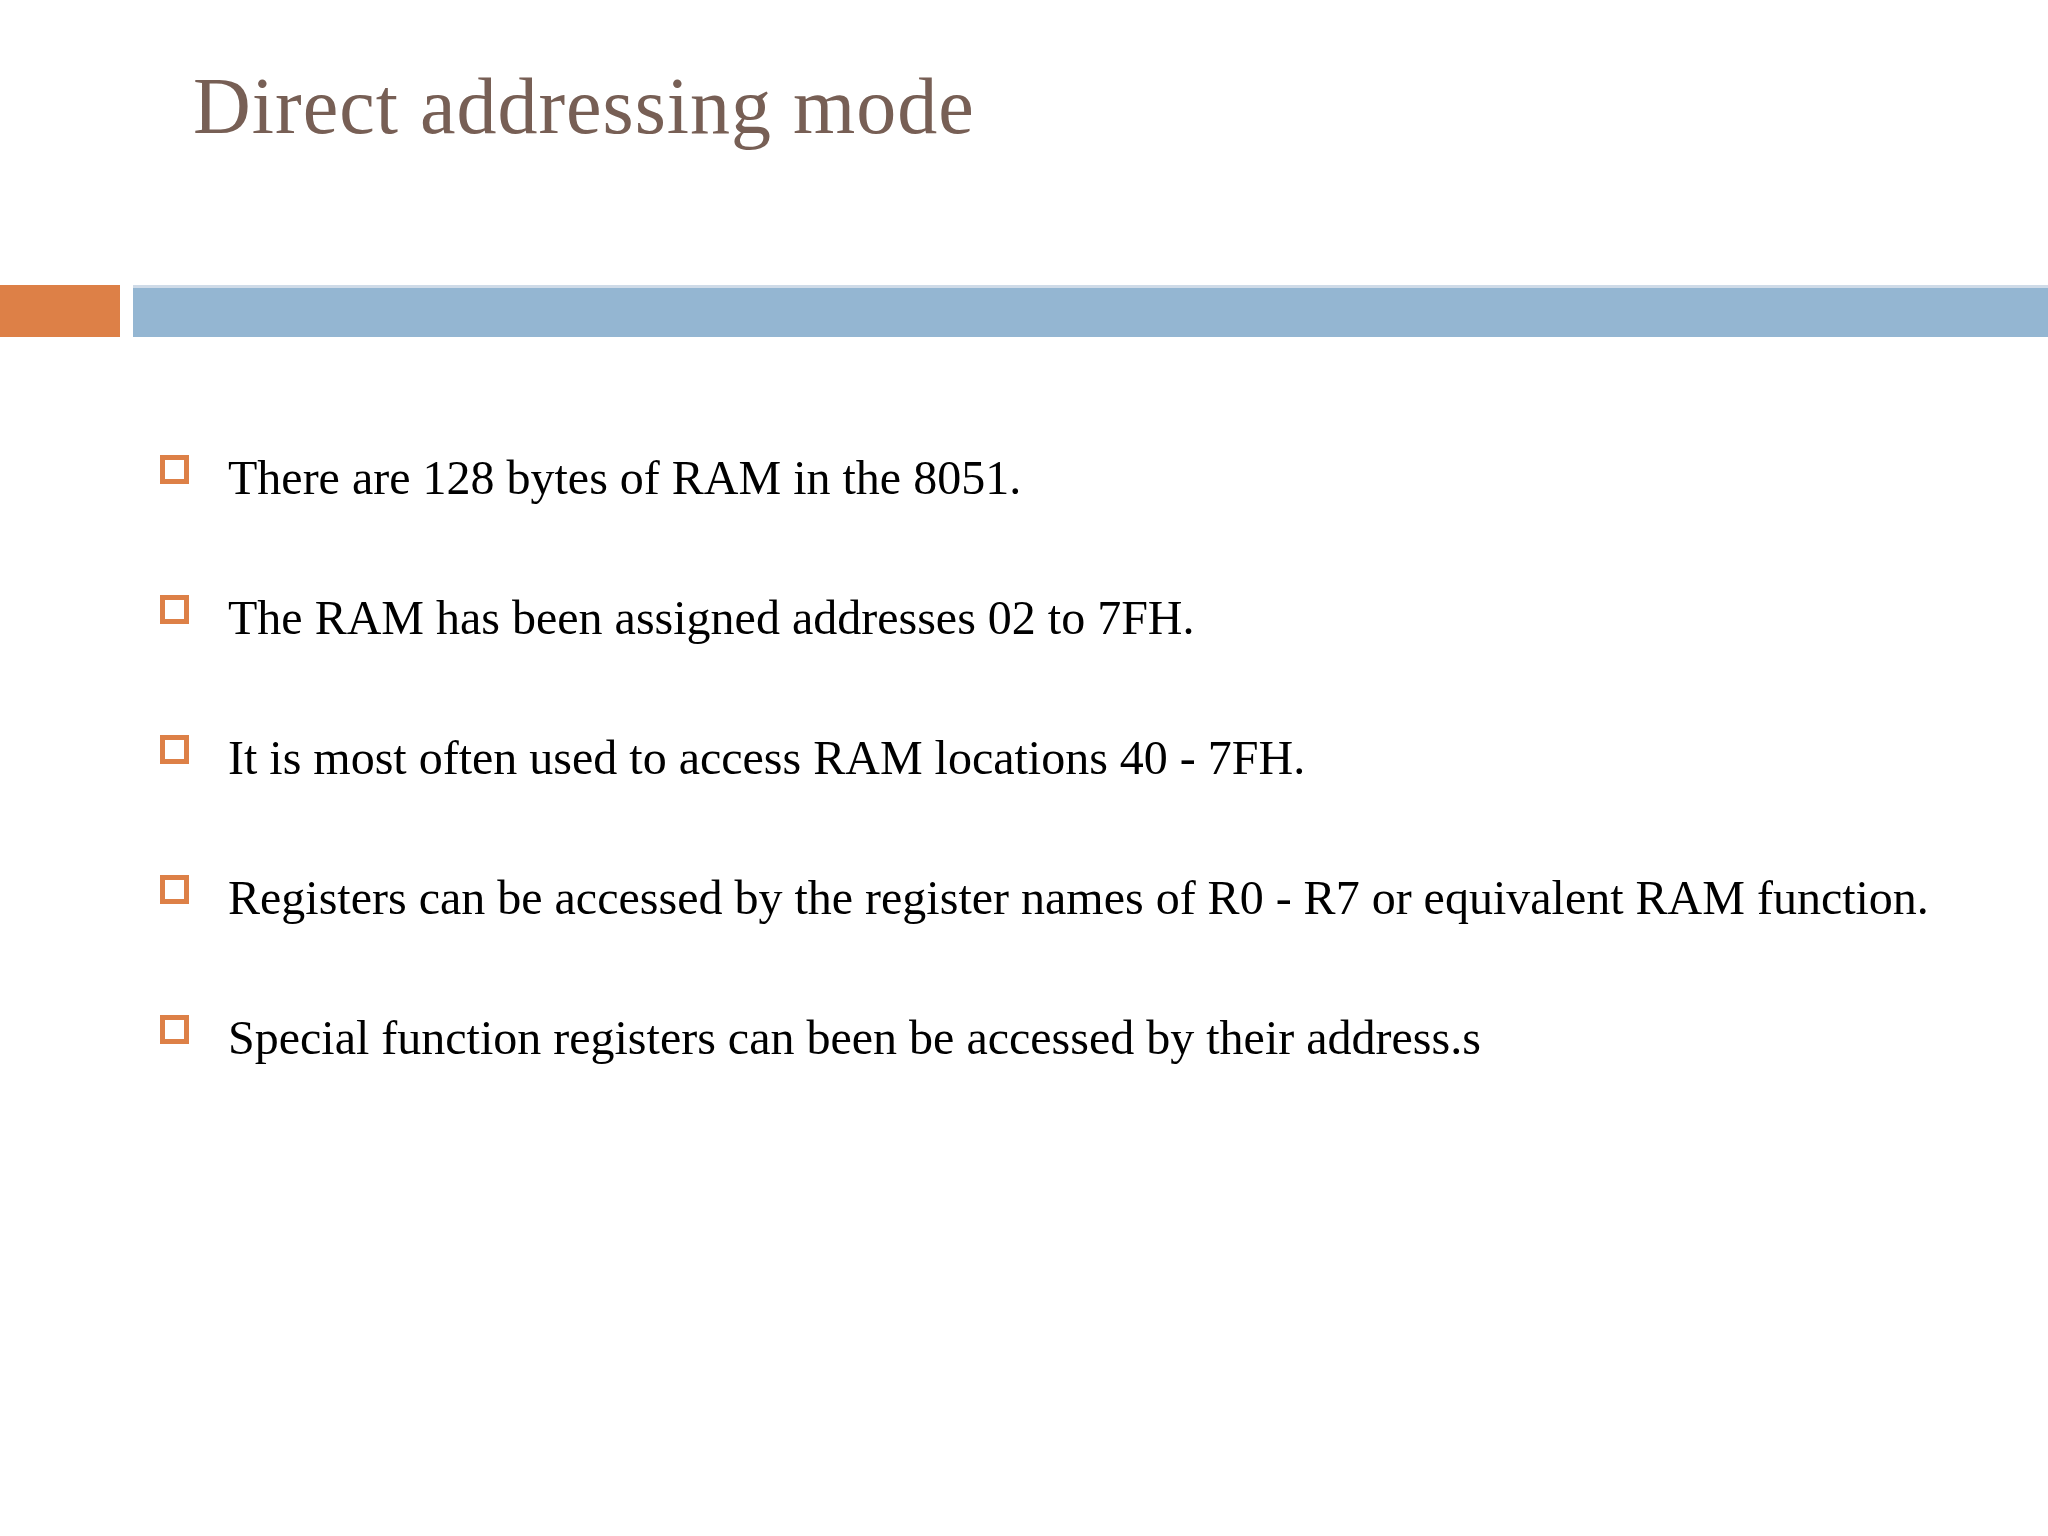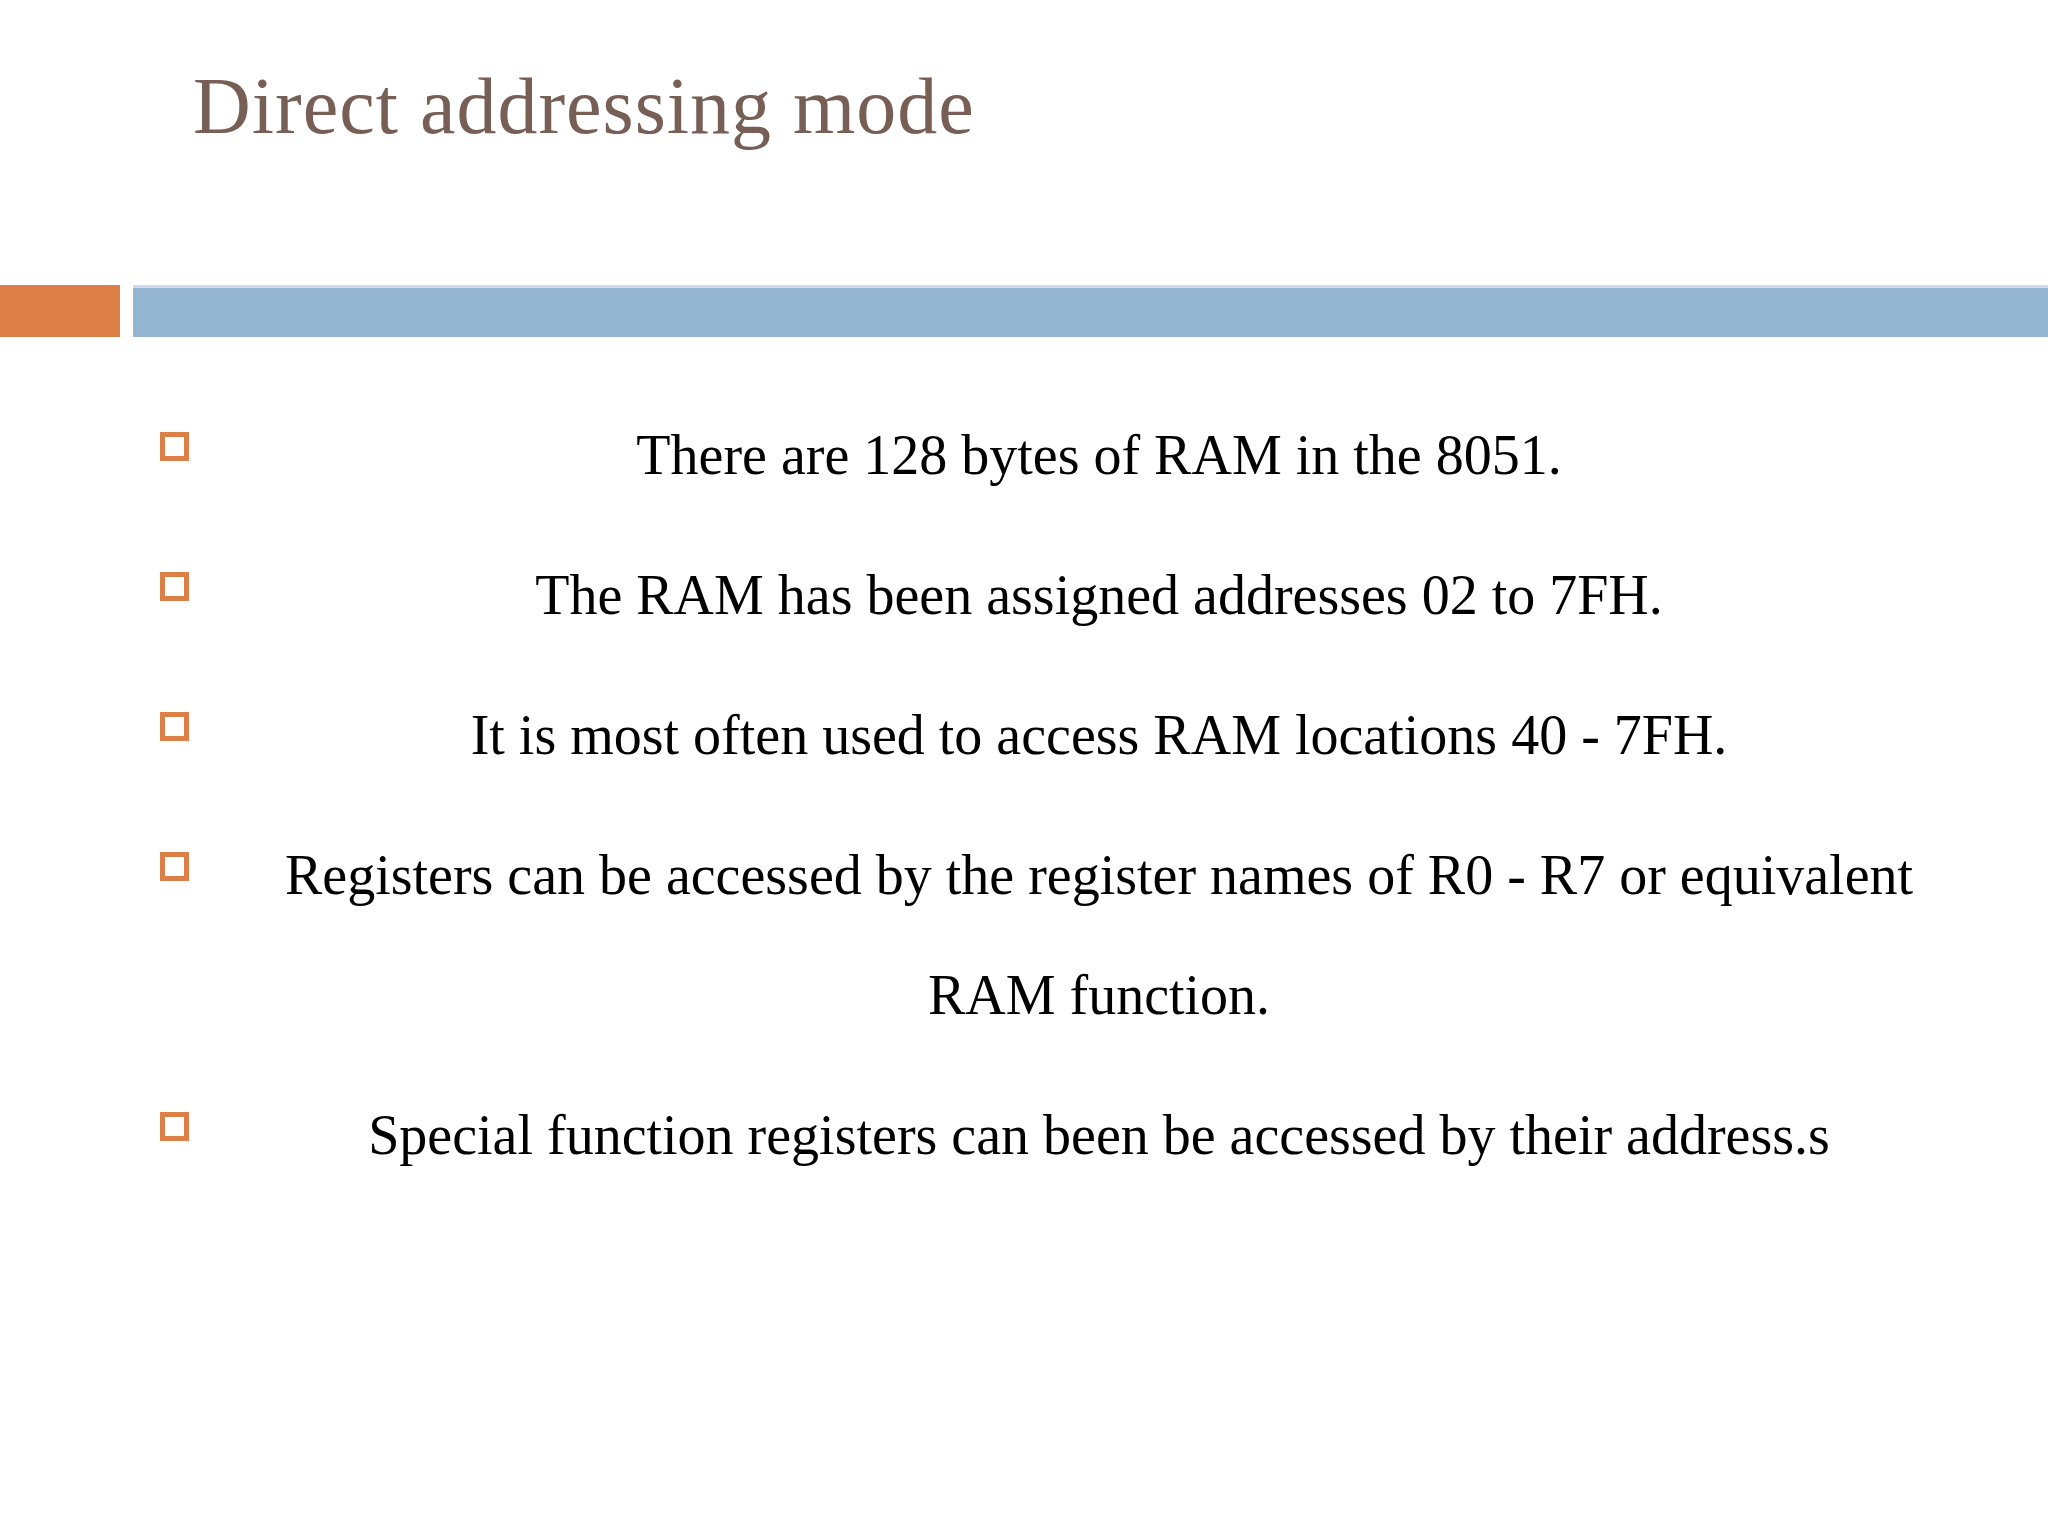--- a/index.html
+++ b/index.html
@@ -7,21 +7,20 @@
     padding: 0;
     background: #ffffff;
   }
   .slide {
     position: relative;
     width: 2048px;
     height: 1536px;
     background: var(--background, #ffffff);
     overflow: hidden;
     font-family: "Liberation Serif", "DejaVu Serif", serif;
-    text-align: center;
   }
   .slide-title {
     position: absolute;
     left: 193px;
     top: 60px;
     margin: 0;
     font-size: 80px;
     font-weight: normal;
     line-height: 1.15;
     letter-spacing: 1px;
@@ -48,23 +47,23 @@
   .divider .bar-blue {
     flex: 1;
     height: 100%;
     background: var(--accent-blue, #94B6D2);
     border-top: 3px solid #cfdbe8;
     box-sizing: border-box;
   }
   .content {
     position: absolute;
     left: 160px;
-    top: 395px;
+    top: 418px;
     width: 1810px;
-    font-size: 56px;
+    font-size: 48px;
     color: var(--body-text, #000000);
   }
   .bullet {
     position: relative;
     padding-left: 68px;
     line-height: 120px;
     margin: 0 0 20px 0;
   }
   .bullet .sq {
     position: absolute;

